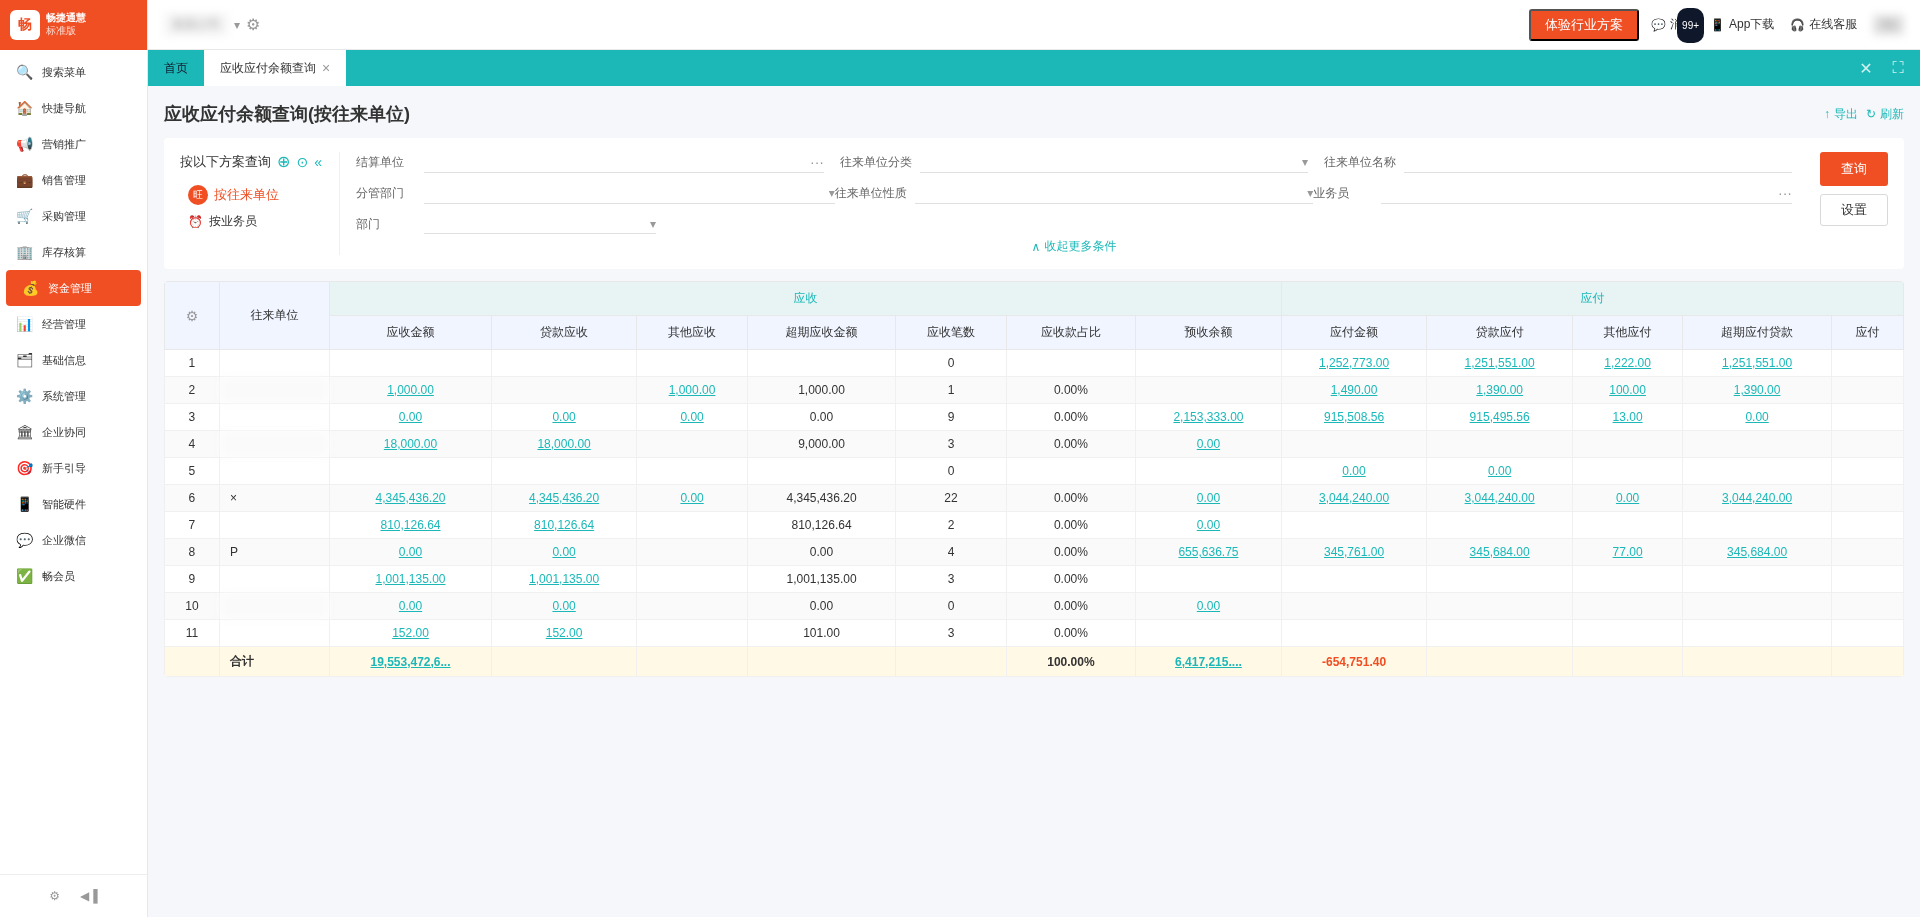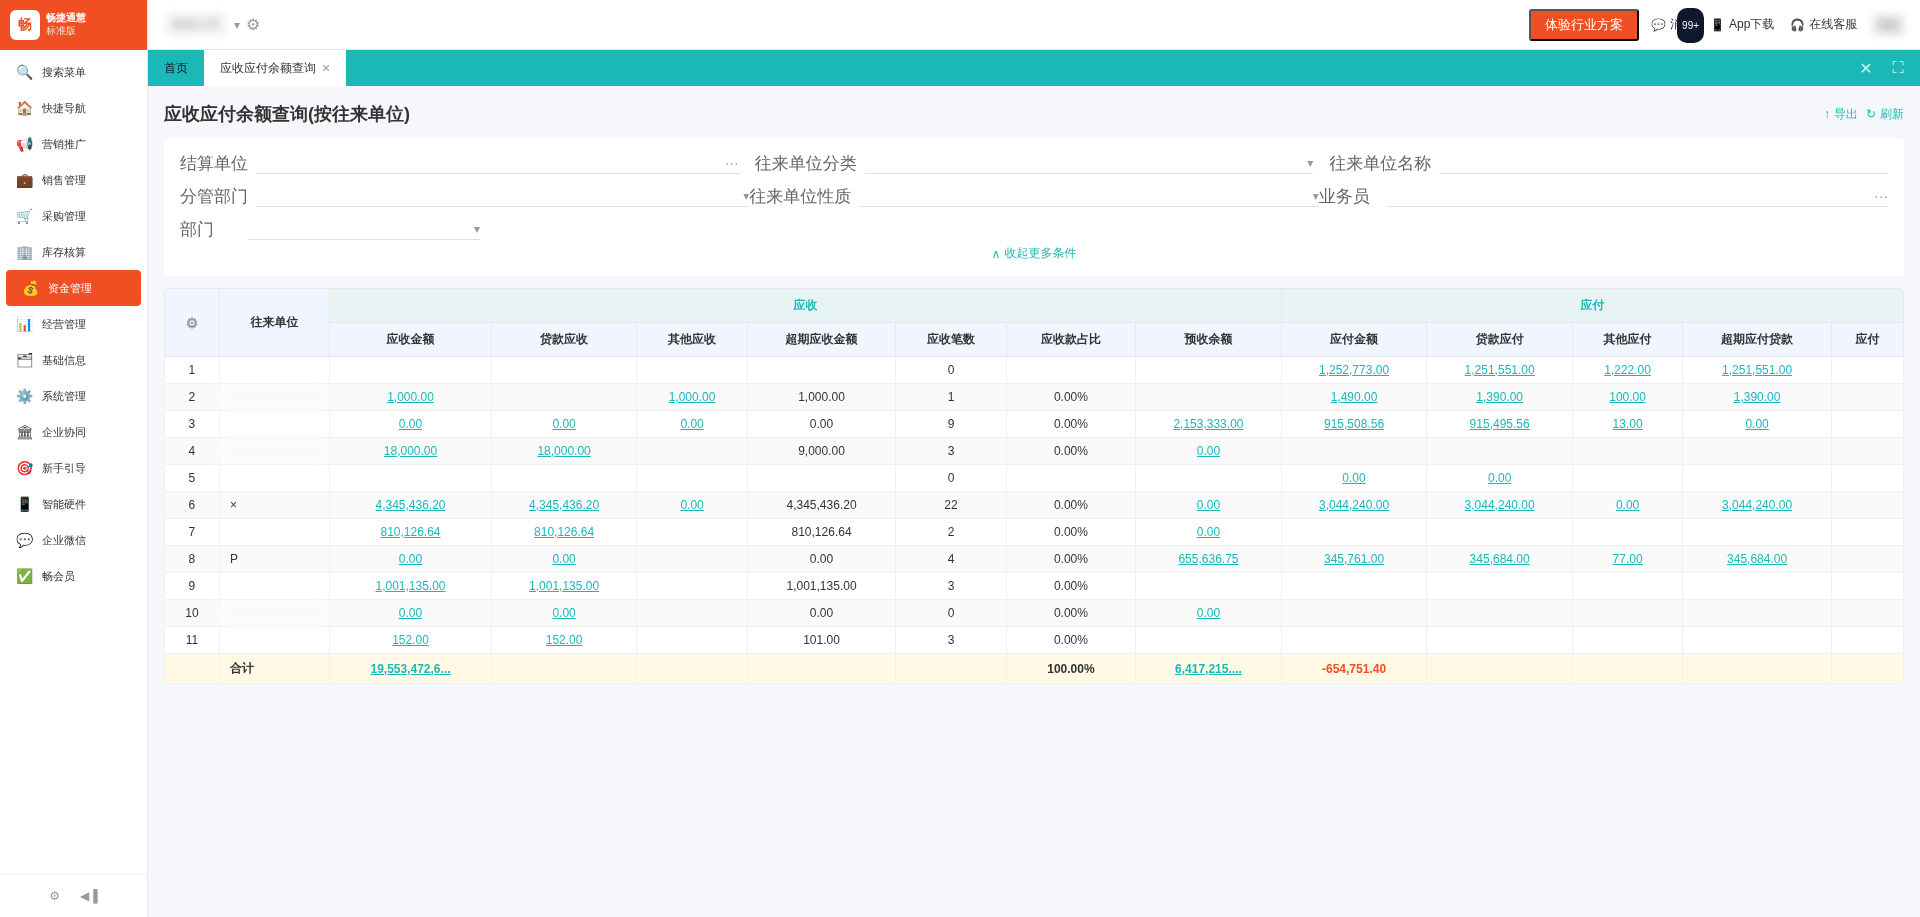--- a/index.html
+++ b/index.html
@@ -59,36 +59,36 @@
     .filter-option-label { color: #f04e23; font-size: 13px; }
     .filter-option2 { display: flex; align-items: center; gap: 6px; cursor: pointer; padding: 4px 8px; color: #333; font-size: 13px; }
     .filter-option2-icon { color: #999; }
     .filter-collapse { display: flex; align-items: center; justify-content: center; gap: 4px; color: #1cb8b8; cursor: pointer; font-size: 12px; margin-top: 4px; }
     .query-btn { background: #f04e23; color: #fff; border: none; padding: 8px 20px; border-radius: 3px; cursor: pointer; font-size: 13px; }
     .setting-btn { background: #fff; color: #333; border: 1px solid #d9d9d9; padding: 6px 16px; border-radius: 3px; cursor: pointer; font-size: 13px; }
 
     
     .table-wrap { background: #fff; border-radius: 4px; overflow: auto; }
     table { width: 100%; border-collapse: collapse; }
-    th { background: #f0f5ff; color: #333; font-weight: 700; padding: 8px 10px; text-align: center; border: 1px solid #e8e8e8; font-size: 12px; white-space: nowrap; }
+    th { background: #f0f5ff; color: #333; font-weight: 400; padding: 8px 10px; text-align: center; border: 1px solid #e8e8e8; font-size: 12px; white-space: nowrap; }
     th.group { background: #e8f4f4; color: #1cb8b8; }
     td { padding: 6px 10px; border: 1px solid #f0f0f0; text-align: center; color: #333; font-size: 12px; white-space: nowrap; }
     td.link { color: #1cb8b8; text-decoration: underline; cursor: pointer; }
     td.left { text-align: left; }
     tr:nth-child(even) td { background: #fafafa; }
     .footer-row td { background: #fff9e6; font-weight: bold; }
     .table-settings-icon { color: #999; cursor: pointer; font-size: 14px; }
 
     
     .blurred { filter: blur(4px); color: #999; }
 
     .filter-grid { display: grid; grid-template-columns: 1fr 1fr 1fr; gap: 16px; margin-bottom: 10px; }
     .filter-grid-row2 { display: grid; grid-template-columns: 1fr 1fr 1fr; gap: 0; }
     .filter-field-row { display: flex; align-items: center; gap: 8px; }
-    .field-label { color: #666; font-size: 17px; white-space: nowrap; min-width: 60px; }
+    .field-label { color: #666; font-size: 12px; white-space: nowrap; min-width: 60px; }
     .field-input-wrap { flex: 1; display: flex; align-items: center; border-bottom: 1px solid #e0e0e0; padding: 2px 0; }
     .field-input-wrap input { border: none; outline: none; background: transparent; font-size: 13px; color: #333; flex: 1; }
     .field-arrow { color: #999; font-size: 12px; cursor: pointer; }
     .field-dots { color: #999; font-size: 14px; cursor: pointer; }
   </style>
 </head>
 <body>
 
 <div class="sidebar">
   <div class="sidebar-logo">
@@ -219,20 +219,36 @@
         <div class="page-action-btn">
           <span>↻</span>
           <span>刷新</span>
         </div>
       </div>
     </div>
 
     <div class="filter-area">
       <div style="display:flex; gap:16px;">
 
+        <div style="min-width:160px; border-right:1px solid #f0f0f0; padding-right:12px;">
+          <div style="display:flex; align-items:center; gap:6px; margin-bottom:10px;">
+            <span style="color:#333; font-size:13px;">按以下方案查询</span>
+            <span style="color:#1cb8b8; cursor:pointer; font-size:16px;">⊕</span>
+            <span style="color:#1cb8b8; cursor:pointer; font-size:14px;">⊙</span>
+            <span style="color:#1cb8b8; cursor:pointer; font-size:14px;">«</span>
+          </div>
+          <div class="filter-option">
+            <div class="filter-option-icon">旺</div>
+            <span class="filter-option-label">按往来单位</span>
+          </div>
+          <div class="filter-option2">
+            <span class="filter-option2-icon">⏰</span>
+            <span>按业务员</span>
+          </div>
+        </div>
 
         <div style="flex:1;">
           <div class="filter-grid">
             <div class="filter-field-row">
               <span class="field-label">结算单位</span>
               <div class="field-input-wrap">
                 <input type="text" placeholder="" style="">
                 <span class="field-dots">···</span>
               </div>
             </div>
@@ -281,20 +297,24 @@
                 <span class="field-arrow">▾</span>
               </div>
             </div>
           </div>
           <div class="filter-collapse">
             <span>∧</span>
             <span>收起更多条件</span>
           </div>
         </div>
 
+        <div style="display:flex; flex-direction:column; gap:8px; padding-left:12px; min-width:80px;">
+          <button class="query-btn">查询</button>
+          <button class="setting-btn">设置</button>
+        </div>
       </div>
     </div>
 
     <div class="table-wrap">
       <table>
         <thead>
           <tr>
             <th rowspan="2"><span class="table-settings-icon">⚙</span></th>
             <th rowspan="2">往来单位</th>
             <th colspan="7" class="group">应收</th>

